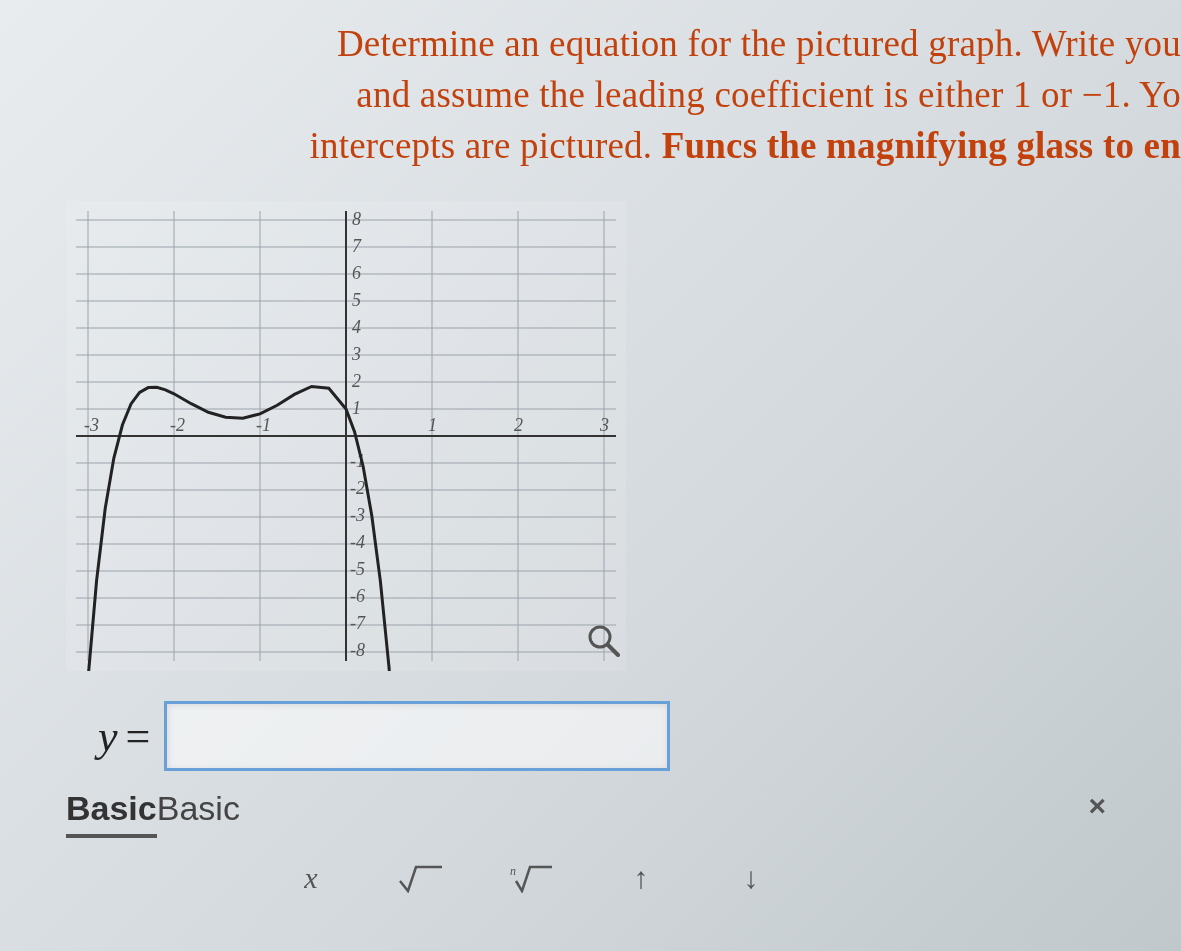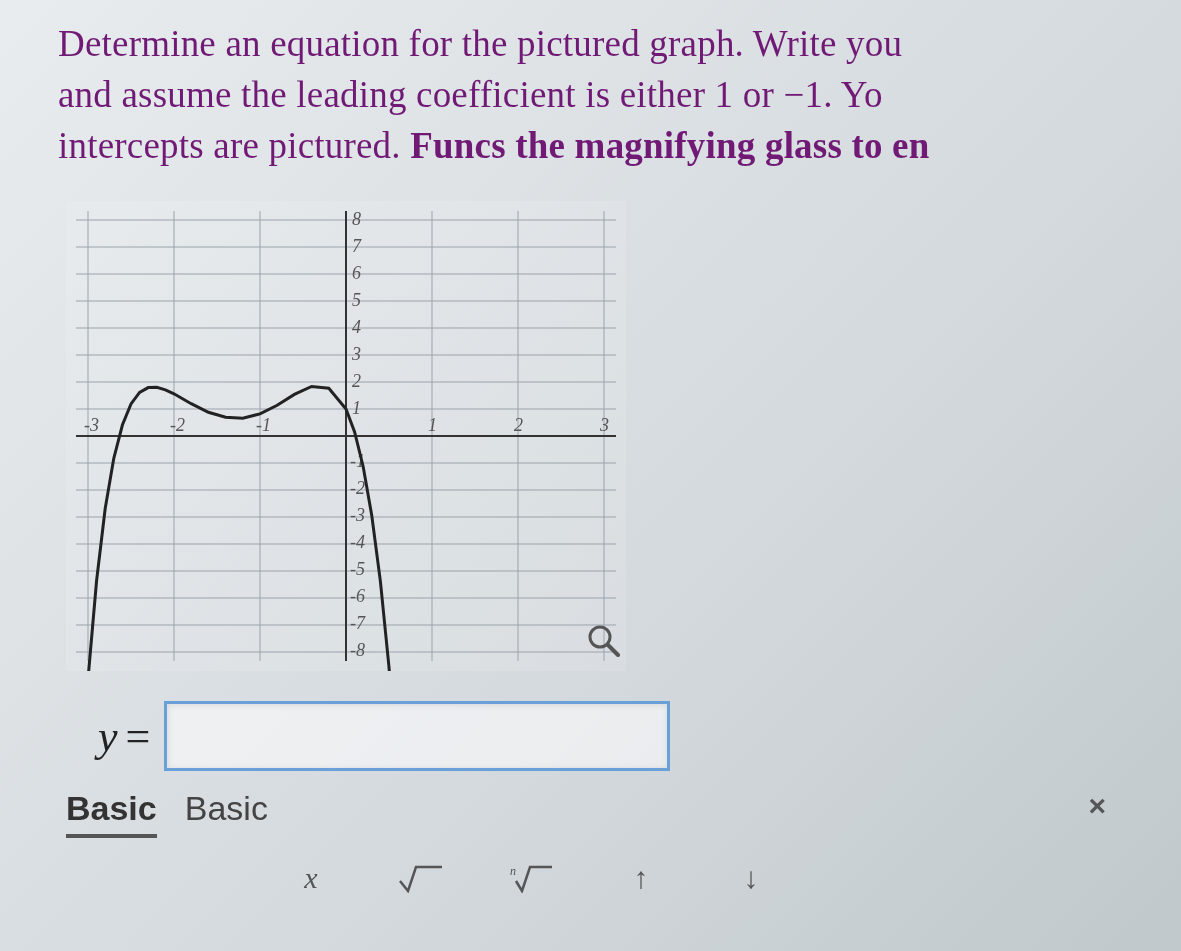--- a/index.html
+++ b/index.html
@@ -12,24 +12,25 @@
     overflow: hidden;
     color: #222;
   }
   .page {
     padding: 18px 0 0 58px;
     box-sizing: border-box;
   }
   .question {
     font-size: 37px;
     line-height: 1.38;
-    color: #701a75;
+    color: #c2410c;
     font-weight: 500;
     letter-spacing: 0.2px;
     white-space: nowrap;
+    text-align: right;
   }
   .question .bold {
     font-weight: 700;
   }
 
   .graph-wrap {
     margin-top: 30px;
     margin-left: 8px;
     position: relative;
     width: 560px;
@@ -72,21 +73,20 @@
     box-shadow: inset 1px 1px 6px rgba(0,0,0,0.1);
   }
 
   .toolbar {
     margin-top: 18px;
     margin-left: 8px;
     width: 1100px;
   }
   .tab-row {
     display: flex;
-    gap: 28px;
     font-family: Arial, sans-serif;
     font-size: 34px;
     color: #444;
     position: relative;
   }
   .tab {
     padding-bottom: 6px;
     cursor: pointer;
   }
   .tab.active {

